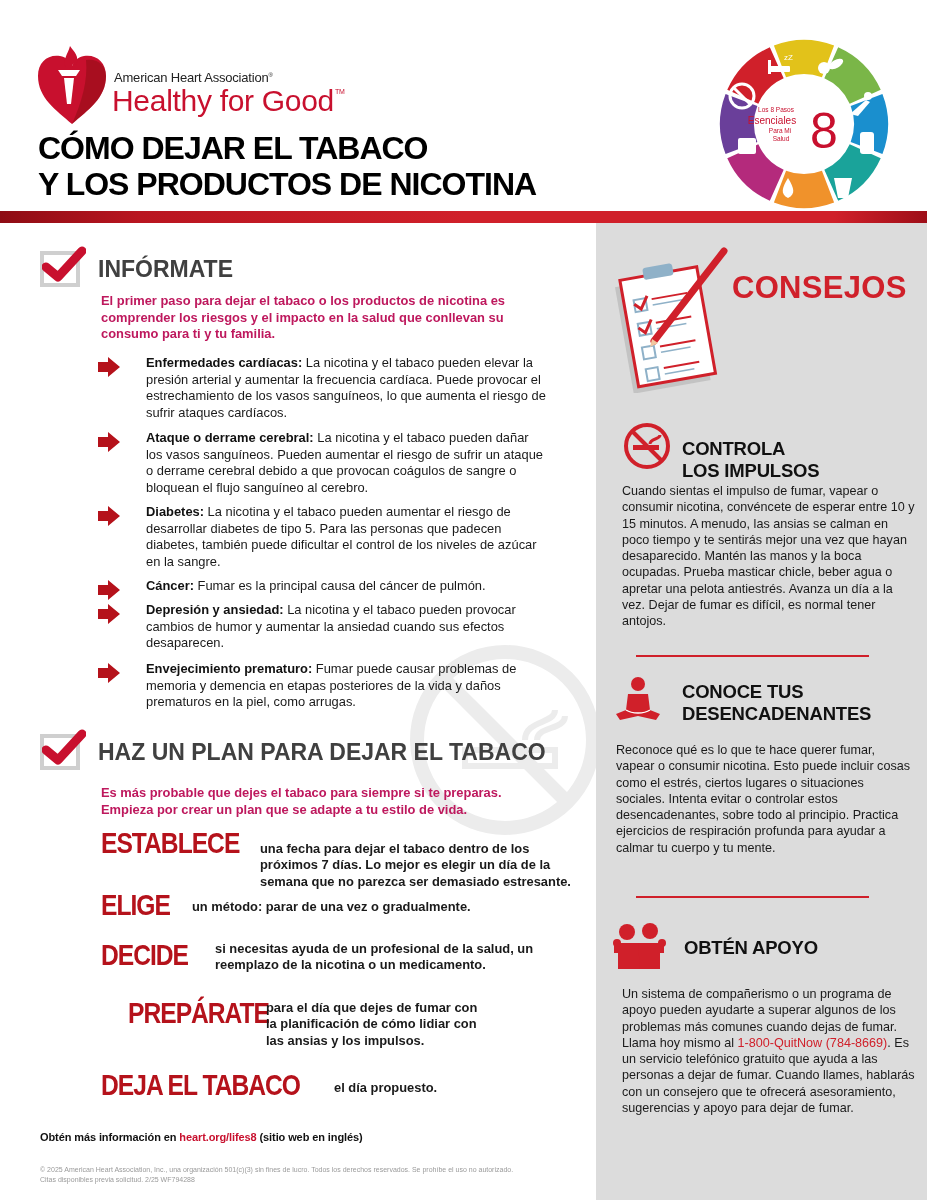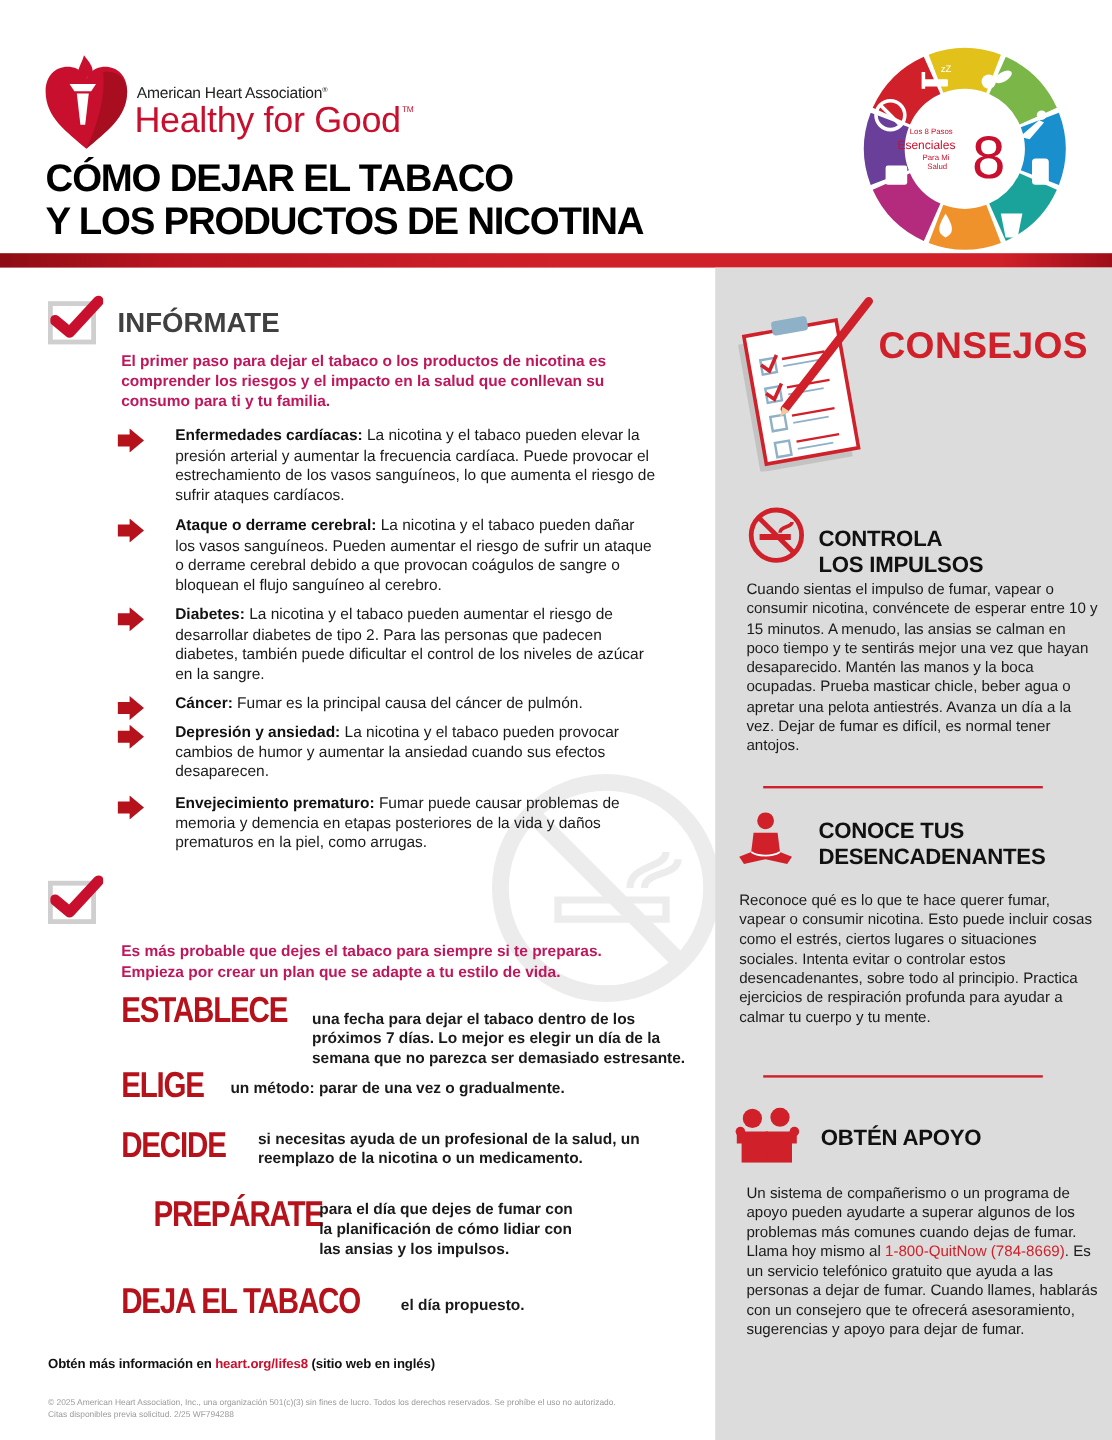--- a/index.html
+++ b/index.html
@@ -144,21 +144,21 @@
 <div class="risk" style="top:430px;">
   <svg class="arrow" viewBox="0 0 22 20">
       <path d="M0 5 L10 5 L10 0 L22 10 L10 20 L10 15 L0 15 Z" fill="#b5121b"></path>
     </svg>
   <div class="rtext"><b>Ataque o derrame cerebral:</b><span> La nicotina y el tabaco pueden dañar los vasos sanguíneos. Pueden aumentar el riesgo de sufrir un ataque o derrame cerebral debido a que provocan coágulos de sangre o bloquean el flujo sanguíneo al cerebro.</span></div>
 </div>
 <div class="risk" style="top:504px;">
   <svg class="arrow" viewBox="0 0 22 20">
       <path d="M0 5 L10 5 L10 0 L22 10 L10 20 L10 15 L0 15 Z" fill="#b5121b"></path>
     </svg>
-  <div class="rtext"><b>Diabetes:</b><span> La nicotina y el tabaco pueden aumentar el riesgo de desarrollar diabetes de tipo 2. Para las personas que padecen diabetes, también puede dificultar el control de los niveles de azúcar en la sangre.</span></div>
+  <div class="rtext"><b>Diabetes:</b><span> La nicotina y el tabaco pueden aumentar el riesgo de desarrollar diabetes de tipo 5. Para las personas que padecen diabetes, también puede dificultar el control de los niveles de azúcar en la sangre.</span></div>
 </div>
 <div class="risk" style="top:578px;">
   <svg class="arrow" viewBox="0 0 22 20">
       <path d="M0 5 L10 5 L10 0 L22 10 L10 20 L10 15 L0 15 Z" fill="#b5121b"></path>
     </svg>
   <div class="rtext"><b>Cáncer:</b><span> Fumar es la principal causa del cáncer de pulmón.</span></div>
 </div>
 <div class="risk" style="top:602px;">
   <svg class="arrow" viewBox="0 0 22 20">
       <path d="M0 5 L10 5 L10 0 L22 10 L10 20 L10 15 L0 15 Z" fill="#b5121b"></path>
@@ -171,20 +171,21 @@
     </svg>
   <div class="rtext"><b>Envejecimiento prematuro:</b><span> Fumar puede causar problemas de memoria y demencia en etapas posteriores de la vida y daños prematuros en la piel, como arrugas.</span></div>
 </div>
 
 <div class="sec-head" style="left:40px; top:734px;">
   <div class="checkbox">
     <svg width="44" height="40" viewBox="0 0 44 40">
         <path d="M4 22 L16 32 L40 6" fill="none" stroke="#c8102e" stroke-width="9" stroke-linecap="round" stroke-linejoin="round"></path>
       </svg>
   </div>
+  <div class="sec-title">HAZ UN PLAN PARA DEJAR EL TABACO</div>
 </div>
 
 <div class="intro" style="top:785px; width:450px;">Es más probable que dejes el tabaco para siempre si te preparas. Empieza por crear un plan que se adapte a tu estilo de vida.</div>
 
 <div class="step" style="top:826px;">
   <span class="verb">ESTABLECE</span>
 </div>
 <div class="step-desc" style="position:absolute; left:260px; top:831px; width:330px; font-size:12.9px; line-height:16.3px; font-weight:700; color:#1a1a1a;margin-top:10px;">una fecha para dejar el tabaco dentro de los próximos 7 días. Lo mejor es elegir un día de la semana que no parezca ser demasiado estresante.</div>
 
 <div class="step" style="top:888px;">

